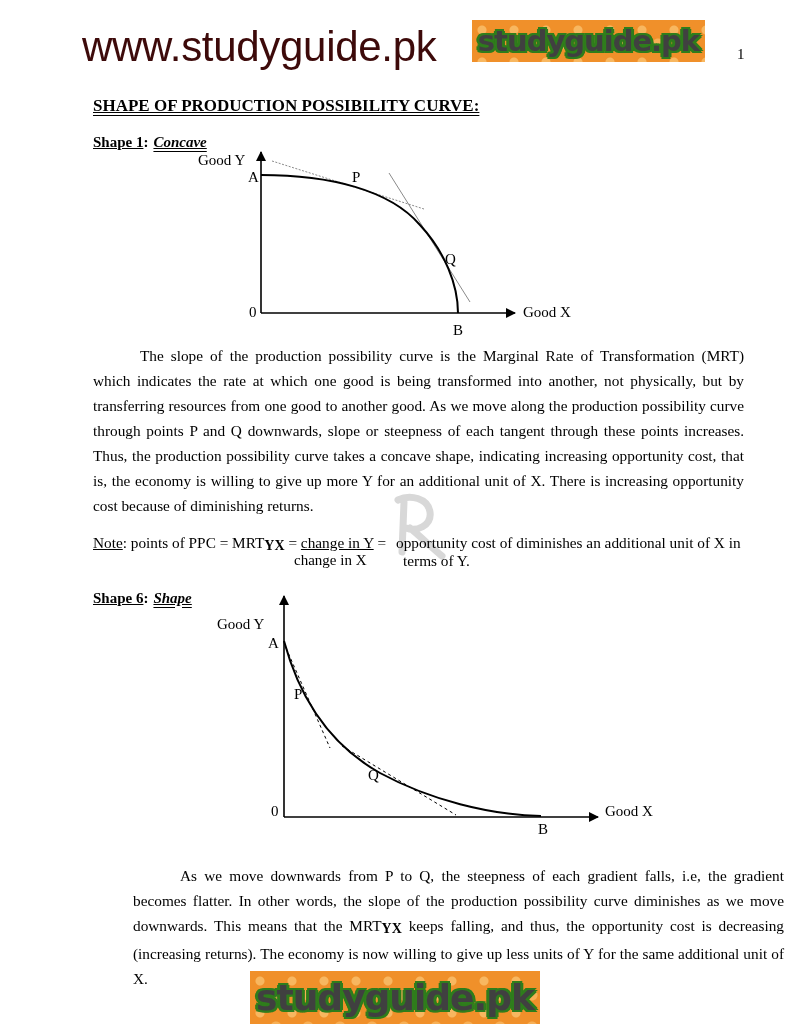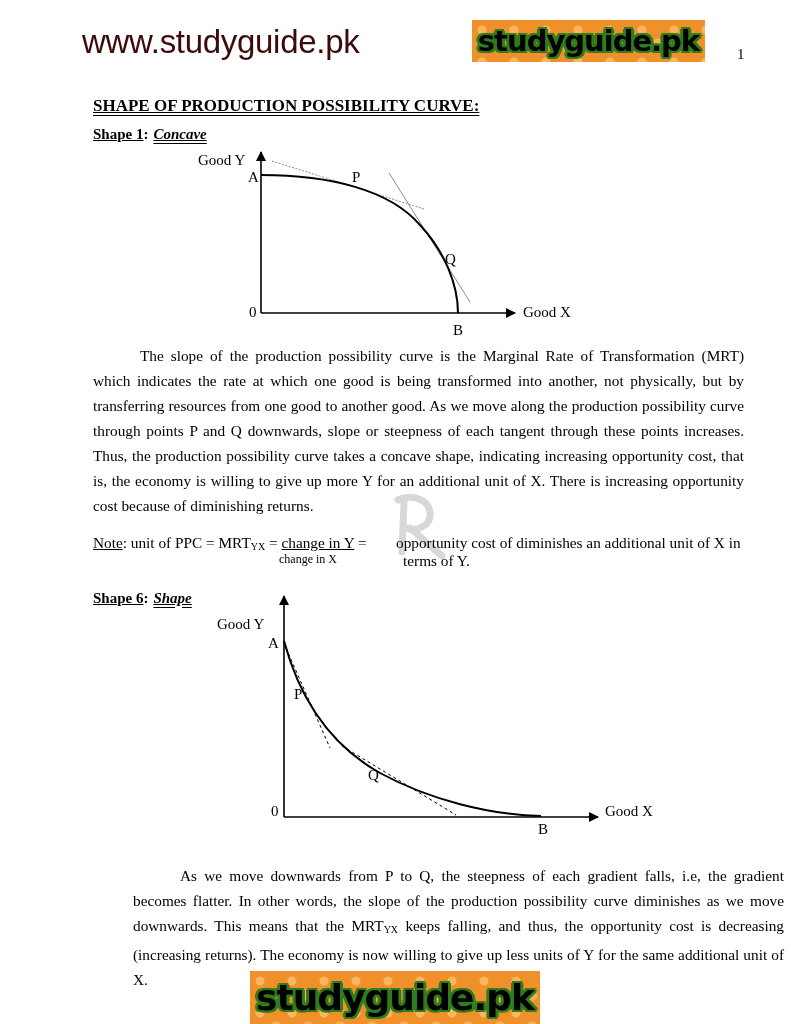--- a/index.html
+++ b/index.html
@@ -1,60 +1,60 @@
 <!DOCTYPE html>
 <html><head>
   <meta charset="utf-8">
   <style>
     html, body { margin: 0; padding: 0; background: #ffffff; }
     body { width: 791px; height: 1024px; position: relative; overflow: hidden;
            font-family: "Liberation Serif", serif; color: #000; }
     .abs { position: absolute; }
     .site-url { left: 82px; top: 23px; font-family: "Liberation Sans", sans-serif;
-                font-size: 33px; color: #3d0a0a; letter-spacing: -0.3px; white-space: nowrap; }
+                font-size: 42px; color: #3d0a0a; letter-spacing: -0.3px; white-space: nowrap; }
     .logo { background: #f0902a; overflow: hidden; display: flex; align-items: center; justify-content: center; }
     .logo::before { content: ""; position: absolute; inset: 0;
       background-image: radial-gradient(circle at 10px 10px, rgba(255,215,140,0.55) 4px, transparent 5px),
                         radial-gradient(circle at 26px 24px, rgba(255,215,140,0.45) 5px, transparent 6px);
       background-size: 32px 32px; }
     .logo-text { position: relative; font-family: "DejaVu Sans", sans-serif; font-weight: bold;
-      color: #000000; letter-spacing: -1px; white-space: nowrap;
+      color: #404040; letter-spacing: -1px; white-space: nowrap;
       text-shadow: -2px 0 #2f7d1c, 2px 0 #2f7d1c, 0 -2px #2f7d1c, 0 2px #2f7d1c,
                    -2px -2px #2f7d1c, 2px 2px #2f7d1c, -2px 2px #2f7d1c, 2px -2px #2f7d1c,
                    -3px 0 #2f7d1c, 3px 0 #2f7d1c; }
     .page-num { left: 737px; top: 46px; font-size: 15px; }
     .title { left: 93px; top: 96px; font-size: 17px; font-weight: bold;
              text-decoration: underline; text-decoration-style: double; white-space: nowrap; }
     .shape-head { font-size: 15px; font-weight: bold; white-space: nowrap; }
     .shape-head .lbl { text-decoration: underline; }
     .shape-head .kind { font-style: italic; text-decoration: underline; text-decoration-style: double; margin-left: 5px; }
     .para { left: 93px; width: 651px; font-size: 15.3px; line-height: 25px; text-align: justify; }
     .para .indent { display: inline-block; width: 47px; }
     .chart-label { font-size: 15px; white-space: nowrap; }
     .note { left: 93px; top: 534px; font-size: 15.3px; white-space: nowrap; }
     .note u { text-decoration: underline; }
-    sub.s { font-size: 10px; vertical-align: -2px; }
-    .note-line2a { left: 279px; top: 552px; font-size: 12px; white-space: nowrap; }
+    sub.s { font-size: 14px; vertical-align: -2px; font-weight: bold; }
+    .note-line2a { left: 294px; top: 552px; font-size: 15px; white-space: nowrap; }
     .note-line1b { left: 396px; top: 534px; font-size: 15.3px; white-space: nowrap; }
     .note-line2b { left: 403px; top: 552px; font-size: 15.3px; white-space: nowrap; }
     svg.chart { position: absolute; left: 0; top: 0; overflow: visible; }
     .watermark { left: 380px; top: 492px; width: 70px; height: 70px; }
   </style>
 </head>
 <body>
 
 <div class="abs site-url">www.studyguide.pk</div>
 <div class="abs logo" style="left:472px; top:20px; width:233px; height:42px;">
   <span class="logo-text" style="font-size:29px;">studyguide.pk</span>
 </div>
 <div class="abs page-num">1</div>
 
 <div class="abs title">SHAPE OF PRODUCTION POSSIBILITY CURVE:</div>
 
-<div class="abs shape-head" style="left:93px; top:126px;">
+<div class="abs shape-head" style="left:93px; top:134px;">
   <span class="lbl">Shape 1</span><span>:</span><span class="kind">Concave</span>
 </div>
 
 <svg class="chart" width="791" height="1024" style="pointer-events:none;">
   <defs>
     <marker id="arr" markerWidth="10" markerHeight="10" refX="9" refY="5" orient="auto" markerUnits="userSpaceOnUse">
       <path d="M0,0 L10,5 L0,10 z" fill="#000"></path>
     </marker>
   </defs>
 
@@ -76,21 +76,21 @@
 
 <div class="abs para" style="top:343px;">
   <span class="indent"></span><span>The slope of the production possibility curve is the Marginal Rate of Transformation (MRT) which indicates the rate at which one good is being transformed into another, not physically, but by transferring resources from one good to another good. As we move along the production possibility curve through points P and Q downwards, slope or steepness of each tangent through these points increases. Thus, the production possibility curve takes a concave shape, indicating increasing opportunity cost, that is, the economy is willing to give up more Y for an additional unit of X. There is increasing opportunity cost because of diminishing returns.</span>
 </div>
 
 <svg class="abs watermark" viewBox="0 0 70 70">
   <path d="M18,8 C30,2 48,6 50,20 C52,34 36,40 26,36 M24,10 L22,60 M30,36 C40,44 52,56 62,64" fill="none" stroke="#d8d8d8" stroke-width="7" stroke-linecap="round"></path>
 </svg>
 
 <div class="abs note">
-  <u>Note</u><span>: unit of PPC = MRT</span><sub class="s">YX</sub><span> = </span><u>change in Y</u><span> =</span>
+  <u>Note</u><span>: points of PPC = MRT</span><sub class="s">YX</sub><span> = </span><u>change in Y</u><span> =</span>
 </div>
 <div class="abs note-line1b">opportunity cost of diminishes an additional unit of X in</div>
 <div class="abs note-line2a">change in X</div>
 <div class="abs note-line2b">terms of Y.</div>
 
 <div class="abs shape-head" style="left:93px; top:590px;">
   <span class="lbl">Shape 6</span><span>:</span><span class="kind">Shape</span>
 </div>
 
 <svg class="chart" width="791" height="1024" style="pointer-events:none;">

